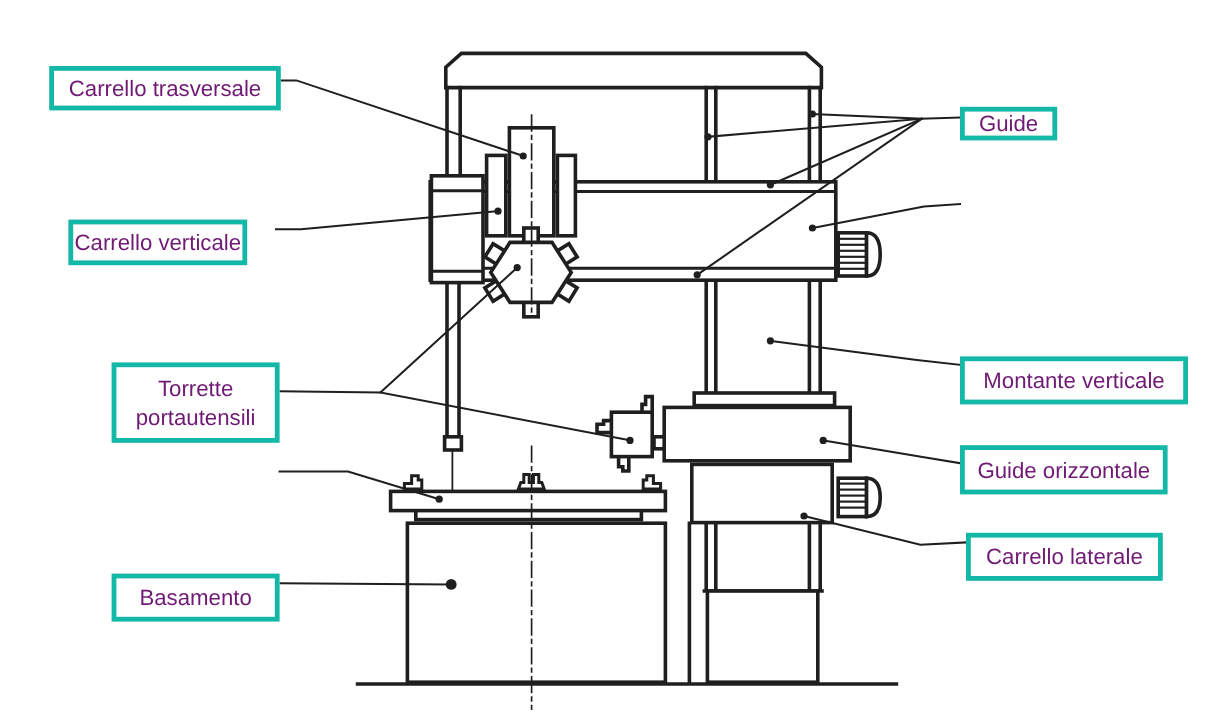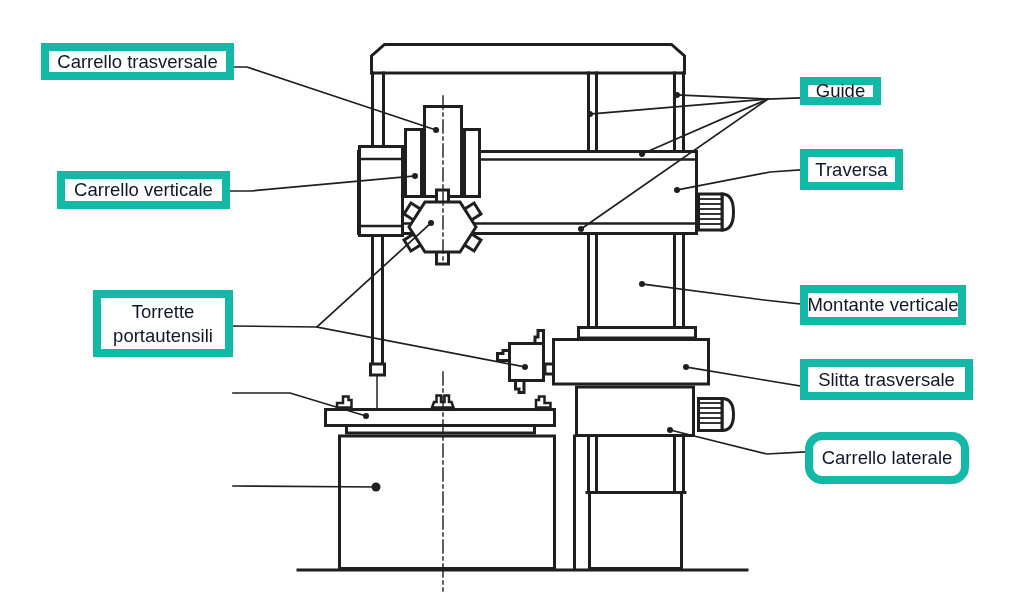--- a/index.html
+++ b/index.html
@@ -2,23 +2,23 @@
 <html><head>
 <meta charset="utf-8">
 <style>
   html,body{margin:0;padding:0;background:#ffffff;}
   #stage{
     position:relative;width:1024px;height:599px;background:#ffffff;
     font-family:"Liberation Sans", sans-serif;overflow:hidden;
   }
   #machine-svg{position:absolute;left:0;top:0;}
   .label-box{
-    position:absolute;box-sizing:border-box;border:8px solid #14b8a6;background:#ffffff;
+    position:absolute;box-sizing:border-box;border:4px solid #14b8a6;background:#ffffff;
     display:flex;align-items:center;justify-content:center;flex-direction:column;
-    font-size:18.5px;color:#0f172a;text-align:center;line-height:24px;white-space:nowrap;
+    font-size:18.5px;color:#701a75;text-align:center;line-height:24px;white-space:nowrap;margin-top:12px;
   }
 </style>
 </head>
 <body>
 
 <div id="stage">
 
   <svg id="machine-svg" width="1024" height="599" viewBox="0 0 1024 599">
     <g fill="none" stroke="#1f1f1f" stroke-width="3" stroke-linecap="square">
 
@@ -196,44 +196,44 @@
             <circle cx="670" cy="430" r="3" fill="#1f1f1f" stroke="none"></circle>
         </g>
       </g>
     </g>
   </svg>
 
   <div class="label-box" style="left:41px;top:43px;width:193px;height:37px;">
     <span>Carrello trasversale</span>
   </div>
 
-  <div class="label-box" style="left:57px;top:171px;width:173px;height:38px;">
+  <div class="label-box" style="left:57px;top:171px;width:149px;height:38px;">
     <span>Carrello verticale</span>
   </div>
 
   <div class="label-box" style="left:93px;top:290px;width:140px;height:67px;text-align:right;">
     <span>Torrette</span>
     <span>portautensili</span>
   </div>
 
 
+  <div class="label-box" style="left:93px;top:466px;width:140px;height:40px;">
+    <span>Basamento</span>
+  </div>
 
   <div class="label-box" style="left:800px;top:77px;width:81px;height:28px;">
     <span>Guide</span>
   </div>
 
-  <div class="label-box" style="left:800px;top:149px;width:103px;height:41px;">
-    <span>Traversa</span>
-  </div>
-
-  <div class="label-box" style="left:800px;top:285px;width:166px;height:40px;">
+
+  <div class="label-box" style="left:800px;top:285px;width:190px;height:40px;">
     <span>Montante verticale</span>
   </div>
 
   <div class="label-box" style="left:800px;top:359px;width:173px;height:41px;">
-    <span>Slitta trasversale</span>
-  </div>
-
-  <div class="label-box" style="left:805px;top:432px;width:164px;height:52px;border-radius:17px;">
+    <span>Guide orizzontale</span>
+  </div>
+
+  <div class="label-box" style="left:805px;top:432px;width:164px;height:40px;">
     <span>Carrello laterale</span>
   </div>
 
 </div>
 
 </body></html>

